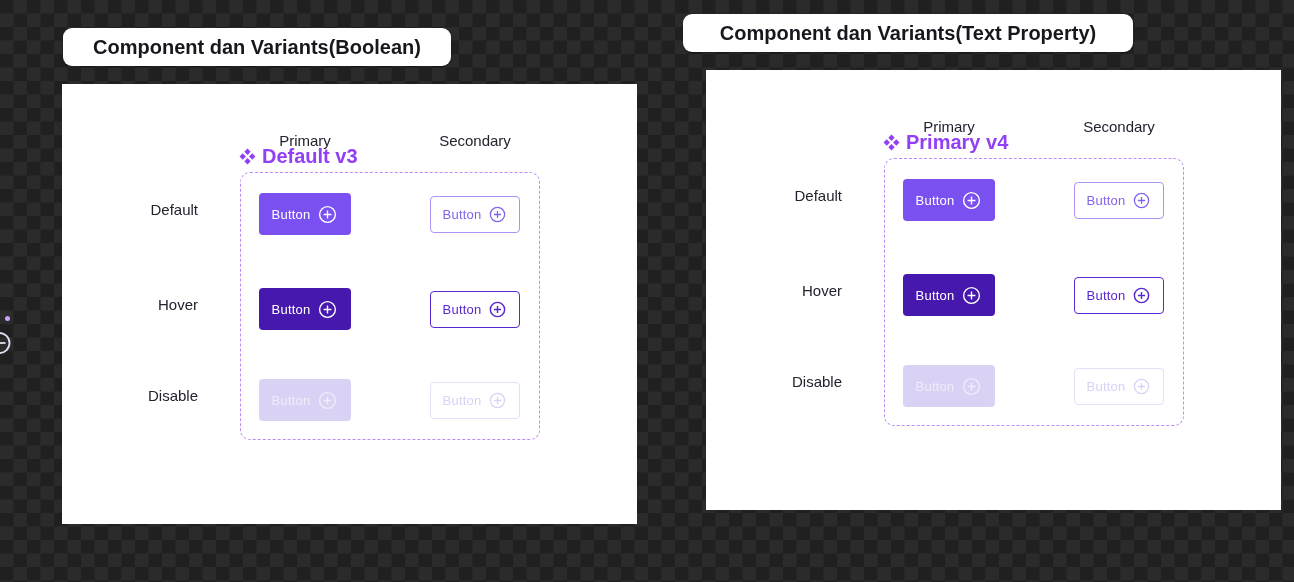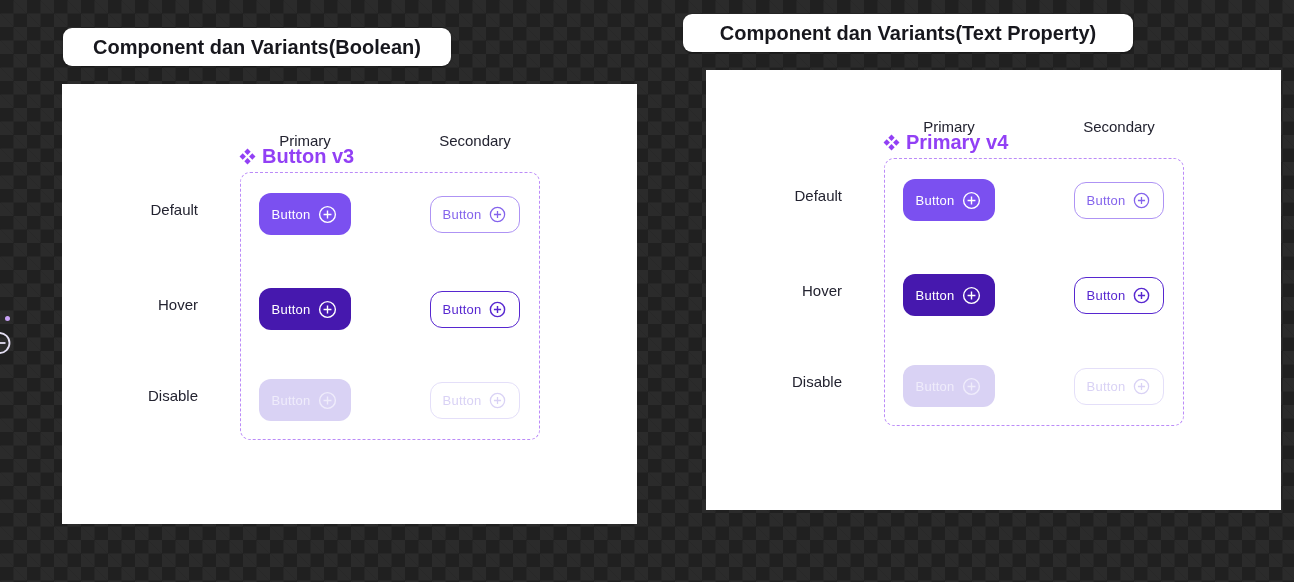--- a/index.html
+++ b/index.html
@@ -49,21 +49,21 @@
   }
 
   .row-label {
     position:absolute; width:112px; text-align:right; left:24px;
     font-size:15px; color:var(--label-text,#232330);
   }
   .row-label.r1 { top:117px; } .row-label.r2 { top:212px; } .row-label.r3 { top:303px; }
 
   .btn {
     position:absolute; display:flex; align-items:center; justify-content:center;
-    gap:7px; border-radius:12px; font-size:13px; letter-spacing:.2px;
+    gap:7px; border-radius:4px; font-size:13px; letter-spacing:.2px;
     white-space:nowrap;
     text-align:center;
   }
   .btn svg { flex:0 0 auto; }
   .btn-primary   { left:197px; width:92px; height:42px; }
   .btn-secondary { left:368px; width:90px; height:37px; background:#fff; }
   .btn-primary.row1 { top:109px; } .btn-primary.row2 { top:204px; } .btn-primary.row3 { top:295px; }
   .btn-secondary.row1 { top:112px; } .btn-secondary.row2 { top:207px; } .btn-secondary.row3 { top:298px; }
 
   .p-default { background:var(--primary-default,#7b50f0); color:#fff; }
@@ -98,21 +98,21 @@
     <div class="col-head c1">Primary</div>
     <div class="col-head c2">Secondary</div>
 
     <div class="component-label">
       <svg width="17" height="17" viewBox="0 0 16 16" fill="currentColor">
         <path d="M8 .5 L11 3.5 L8 6.5 L5 3.5 Z"></path>
         <path d="M12.5 5 L15.5 8 L12.5 11 L9.5 8 Z"></path>
         <path d="M8 9.5 L11 12.5 L8 15.5 L5 12.5 Z"></path>
         <path d="M3.5 5 L6.5 8 L3.5 11 L0.5 8 Z"></path>
       </svg>
-      <span>Button v3</span>
+      <span>Default v3</span>
     </div>
 
     <div class="variant-box"></div>
 
     <div class="row-label r1">Default</div>
     <div class="row-label r2">Hover</div>
     <div class="row-label r3">Disable</div>
 
     <div class="btn btn-primary row1 p-default">
       <span>Button</span>

